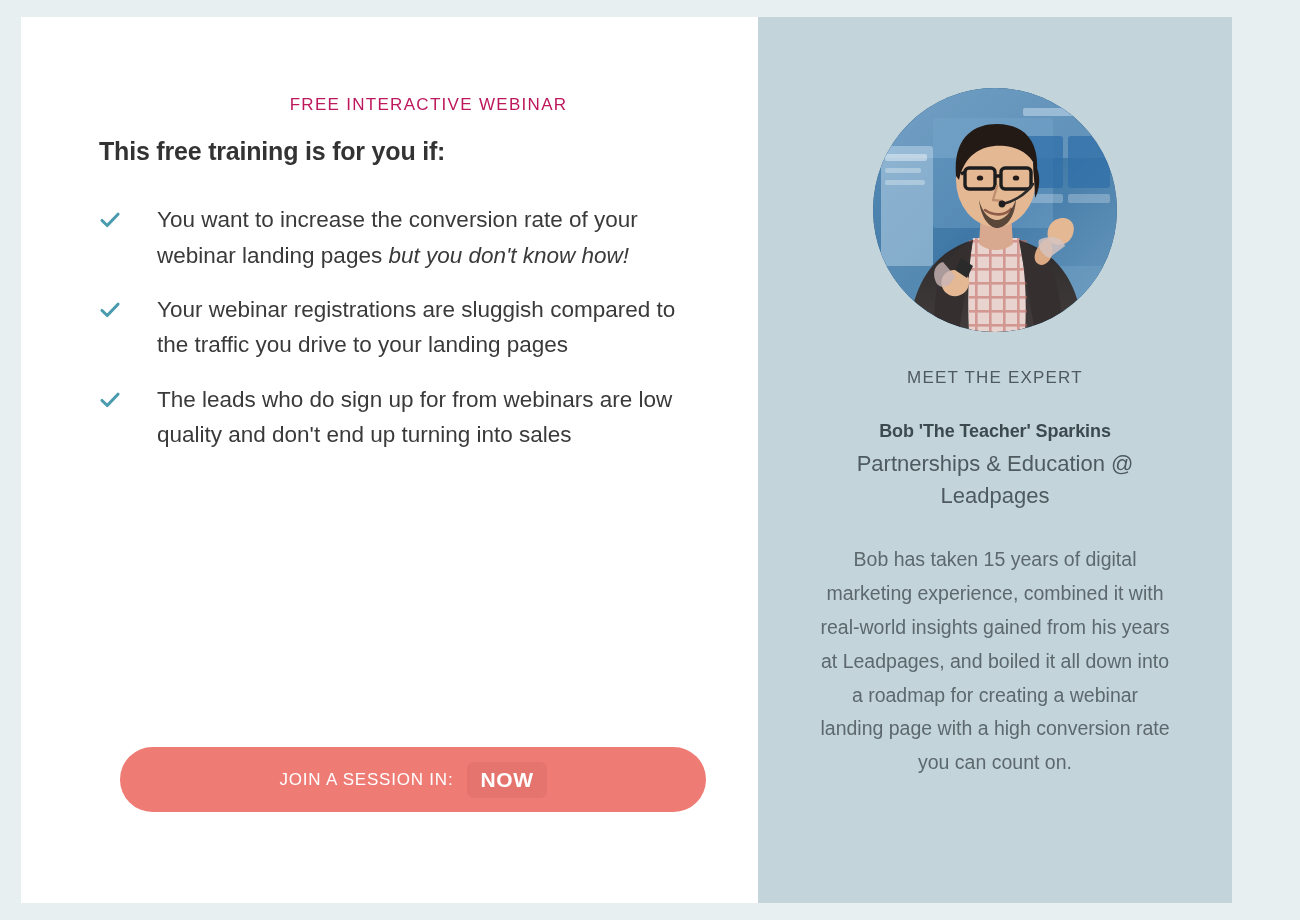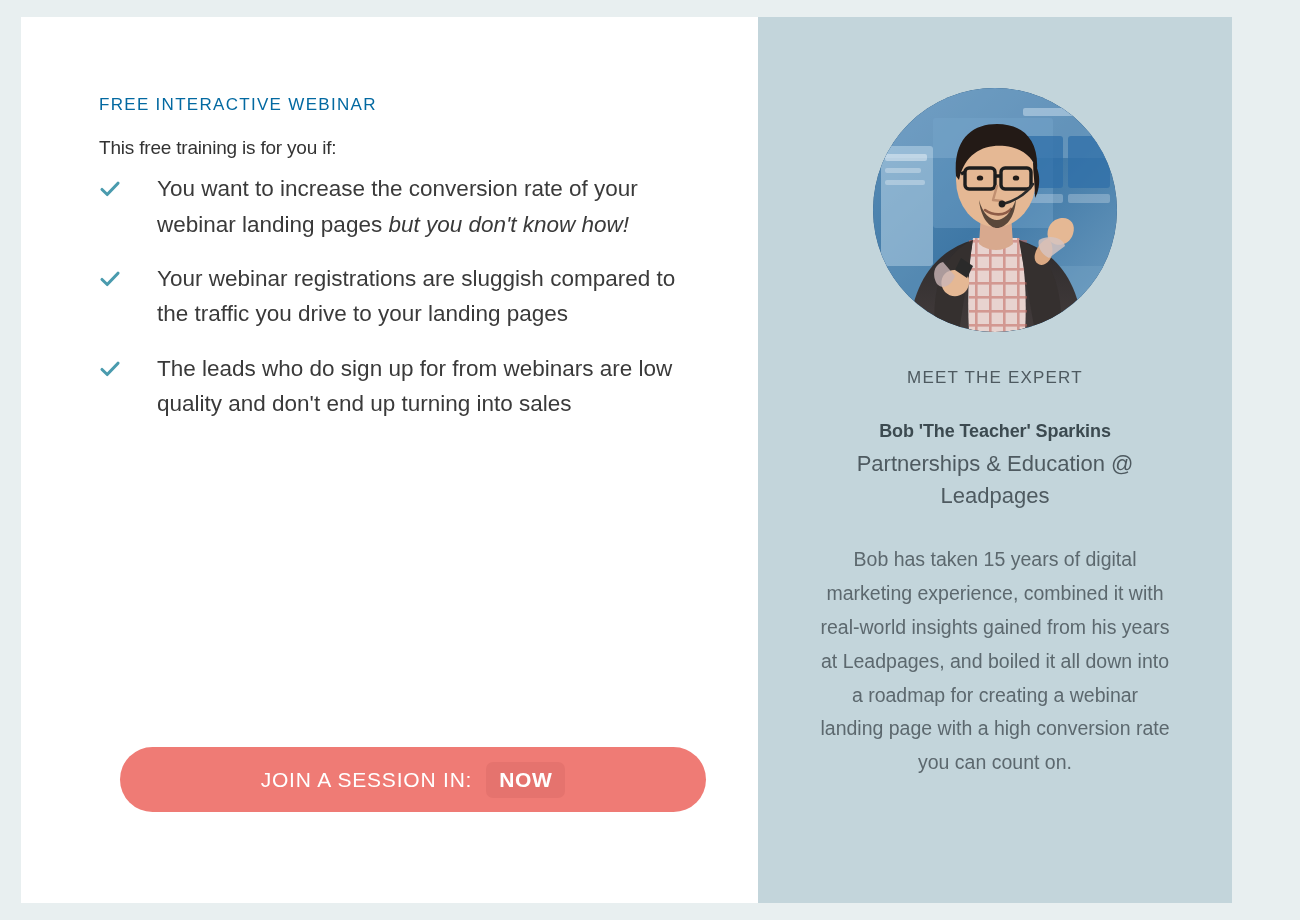--- a/index.html
+++ b/index.html
@@ -46,41 +46,42 @@
     background: #c3d5db;
     box-sizing: border-box;
     padding: 71px 44px 0 44px;
     text-align: center;
   }
 
   
   .eyebrow {
     font-size: 17px;
     letter-spacing: 1.3px;
-    color: #0369a1;
+    color: #be185d;
     font-weight: 400;
     margin: 0 0 22px 0;
     line-height: 1.2;
+    text-align: center;
   }
 
   .headline {
     font-size: 49px;
     line-height: 1.13;
     font-weight: 700;
     color: #262626;
     letter-spacing: -0.6px;
     margin: 0 0 36px 0;
     max-width: 590px;
   }
 
   .subhead {
-    font-size: 19px;
-    font-weight: 400;
+    font-size: 25px;
+    font-weight: 700;
     color: #333333;
-    margin: 0 0 12px 0;
+    margin: 0 0 36px 0;
     letter-spacing: -0.2px;
   }
 
   .bullets {
     list-style: none;
     margin: 0;
     padding: 0;
     max-width: 600px;
   }
 
@@ -124,21 +125,21 @@
     display: flex;
     align-items: center;
     justify-content: center;
     gap: 14px;
     cursor: pointer;
     padding: 0;
     font-family: "Liberation Sans", sans-serif;
   }
   .cta-label {
     color: #ffffff;
-    font-size: 21px;
+    font-size: 17px;
     letter-spacing: 0.8px;
     font-weight: 400;
   }
   .cta-badge {
     background: #e5736e;
     color: #ffffff;
     font-size: 21px;
     font-weight: 700;
     letter-spacing: 0.6px;
     padding: 7px 13px 8px 13px;

